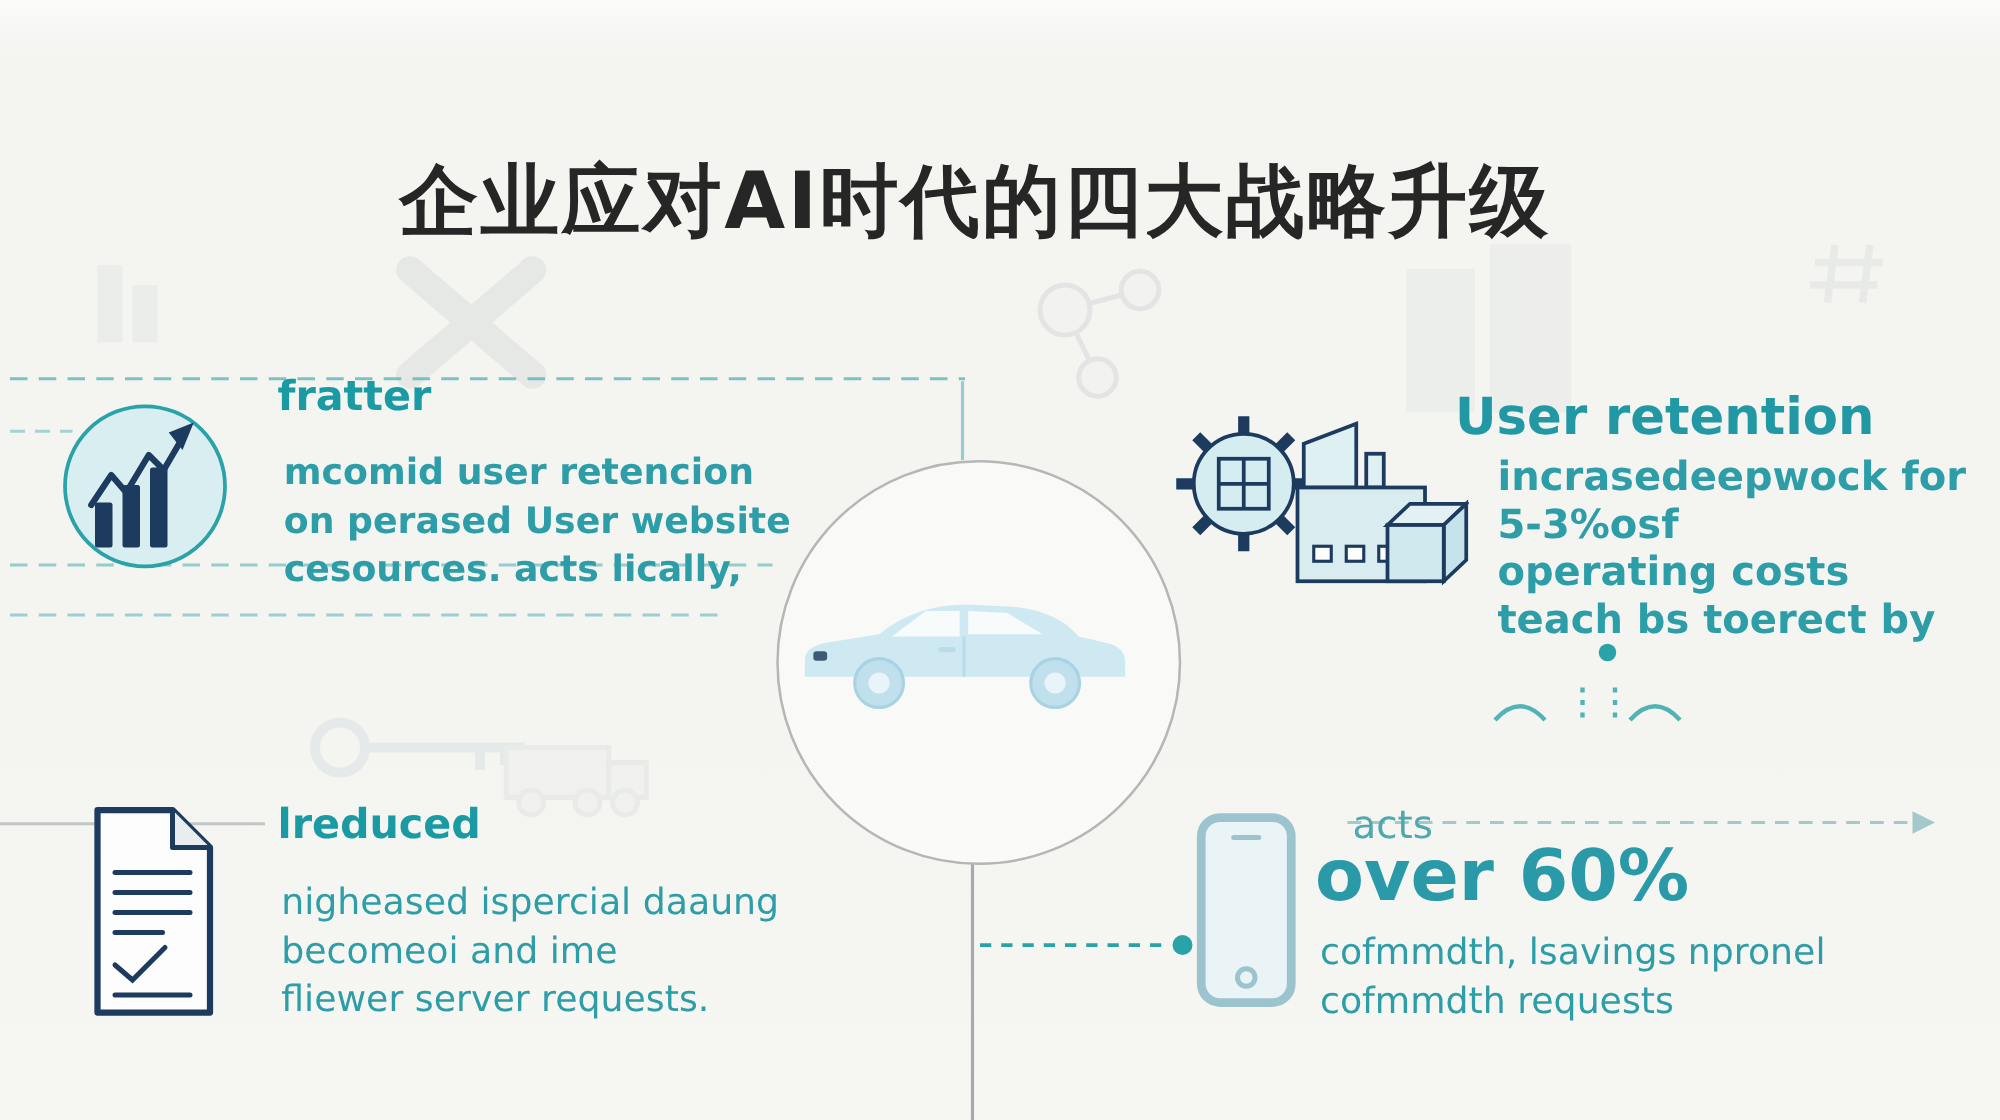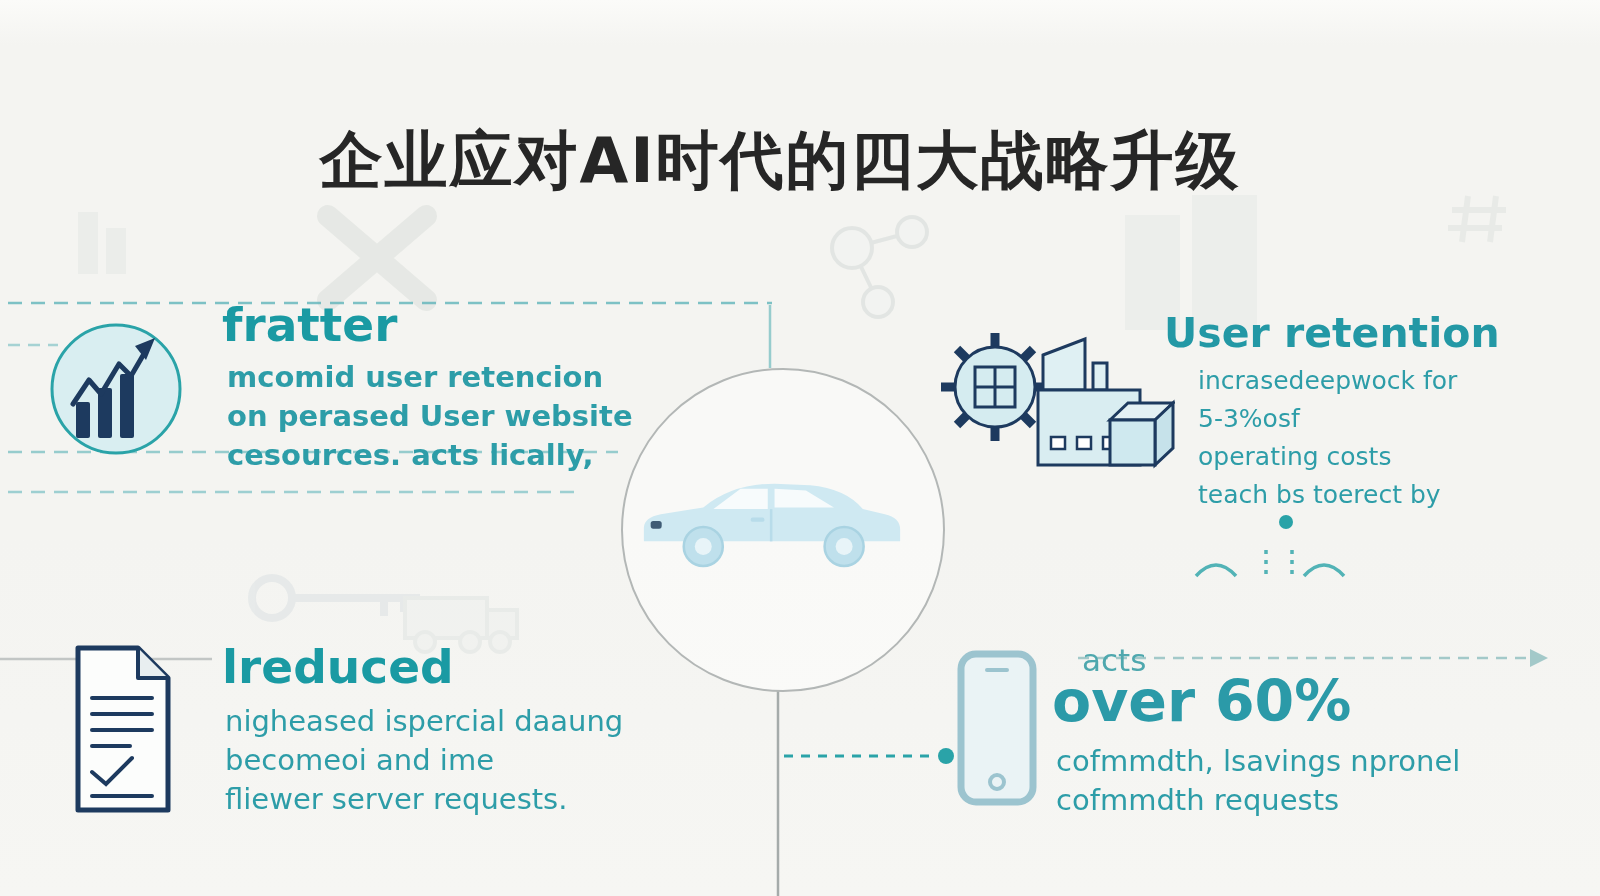--- a/index.html
+++ b/index.html
@@ -6,26 +6,26 @@
   .canvas{
     position:relative;width:1600px;height:896px;overflow:hidden;
     background:linear-gradient(180deg,#fbfbf9 0%,#f4f4f1 5%,#f4f4f1 60%,#f6f6f3 100%);
     font-family:"DejaVu Sans","Liberation Sans",sans-serif;
   }
   .abs{position:absolute;}
   .title{
     left:0;right:40px;top:76px;text-align:center;
     font-size:63px;font-weight:700;color:#262626;letter-spacing:2px;
   }
-  .heading-lg{font-size:47px;font-weight:700;color:#1a9aa3;line-height:1.05;}
+  .heading-lg{font-size:33px;font-weight:700;color:#1a9aa3;line-height:1.05;}
   .heading-md{font-size:41px;font-weight:600;color:#2398a5;line-height:1.05;}
   .heading-xl{font-size:57px;font-weight:600;color:#2b9aa8;line-height:1.05;}
   .lead-in{font-size:31px;font-weight:400;color:#4fa8ae;}
   .body-text{font-size:29px;color:#2d9da8;line-height:39px;font-weight:400;}
-  .body-text-sm{font-size:25px;color:#2d9da8;line-height:38px;font-weight:400;}
+  .body-text-sm{font-size:32px;color:#2d9da8;line-height:38px;font-weight:700;}
   svg{display:block;}
   .decor{pointer-events:none;}
 </style>
 </head>
 <body>
 
 <div class="canvas">
 
   <svg class="abs decor" style="left:0;top:0;" width="1600" height="896" viewBox="0 0 1600 896">
     <g opacity="0.55">

